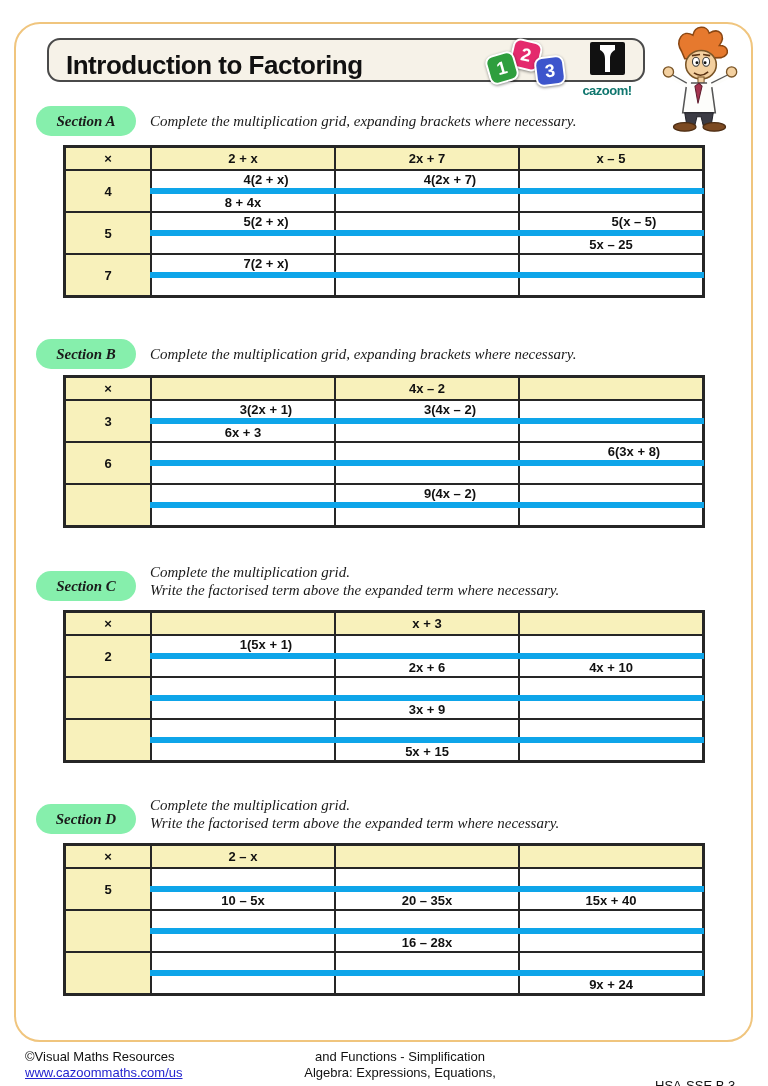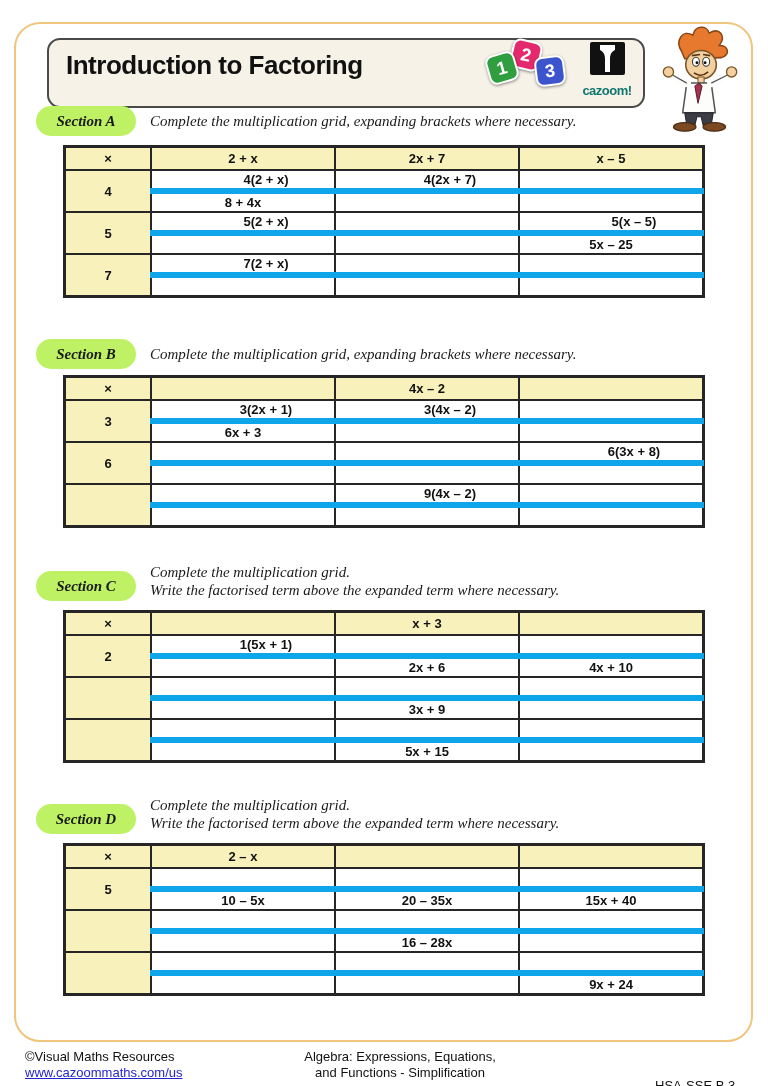--- a/index.html
+++ b/index.html
@@ -6,21 +6,21 @@
   body {
     width:768px; height:1086px; position:relative; background:#ffffff;
     font-family:"Liberation Sans", sans-serif; overflow:hidden;
   }
   .frame {
     position:absolute; left:14px; top:22px; width:739px; height:1020px;
     border:2px solid #f0c57e; border-radius:26px; background:#ffffff;
   }
   
   .titlebox {
-    position:absolute; left:47px; top:38px; width:598px; height:70px;
+    position:absolute; left:47px; top:38px; width:598px; height:44px;
     background:#f6f2e8; border:2px solid #4a4a4a; border-radius:13px; z-index:2;
   }
   .title {
     position:absolute; left:17px; top:10px; font-size:26px; font-weight:bold;
     color:#111; letter-spacing:-0.5px;
   }
   .tile {
     position:absolute; width:30px; height:30px; border-radius:8px;
     border:2px solid #fff; box-shadow:0 1px 3px rgba(0,0,0,0.45);
     color:#fff; font-size:18px; font-weight:bold;
@@ -28,21 +28,21 @@
   }
   .cazoom { position:absolute; left:577px; top:42px; width:60px; text-align:center; z-index:3; }
   .cazoom svg { display:block; margin:0 auto; }
   .brandname {
     font-family:Liberation Sans, sans-serif; font-weight:bold; font-size:13px;
     color:#0f766e; letter-spacing:-0.5px; margin-top:8px;
   }
   .mascot { position:absolute; left:648px; top:24px; z-index:4; }
   
   .pill {
-    position:absolute; left:36px; width:100px; height:30px; background:#bef264;
+    position:absolute; left:36px; width:100px; height:30px; background:#86efac;
     border-radius:15px; display:flex; align-items:center; justify-content:center;
     font-family:"Liberation Serif", serif; font-style:italic; font-weight:bold;
     font-size:15px; color:#1a1a1a; z-index:2;
   }
   .instr {
     position:absolute; left:150px; font-family:"Liberation Serif", serif;
     font-style:italic; font-size:15px; color:#1a1a1a; line-height:17.5px; z-index:2;
   }
   
   .gridwrap { position:absolute; left:63px; border:1px solid #262626; z-index:2; background:#fff; }
@@ -328,16 +328,16 @@
   </tr>
 </tbody>
     </table>
 </div>
 
 <div class="f-left">
   <div>©Visual Maths Resources</div>
   <div><span class="f-url">www.cazoommaths.com/us</span></div>
 </div>
 <div class="f-center">
+  <div>and Functions - Simplification</div>
   <div>Algebra: Expressions, Equations,</div>
-  <div>and Functions - Simplification</div>
 </div>
 <div class="f-right">HSA-SSE.B.3</div>
 
 </body></html>

